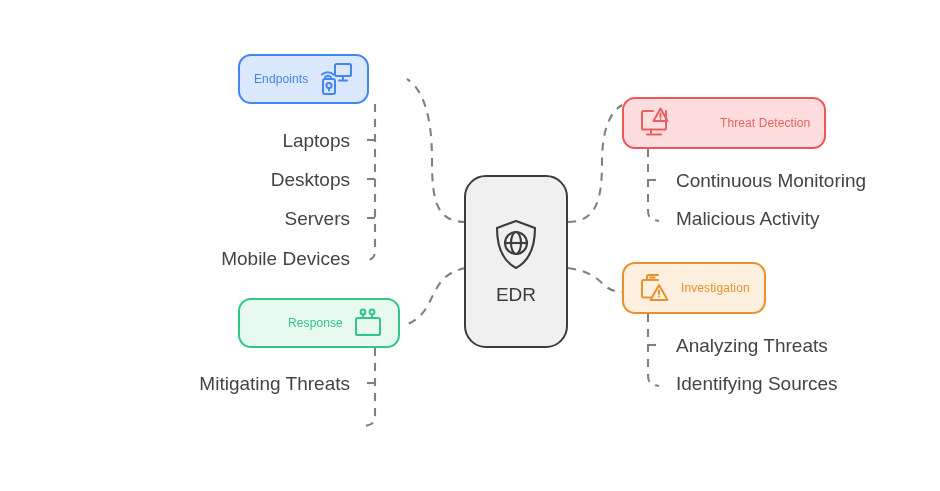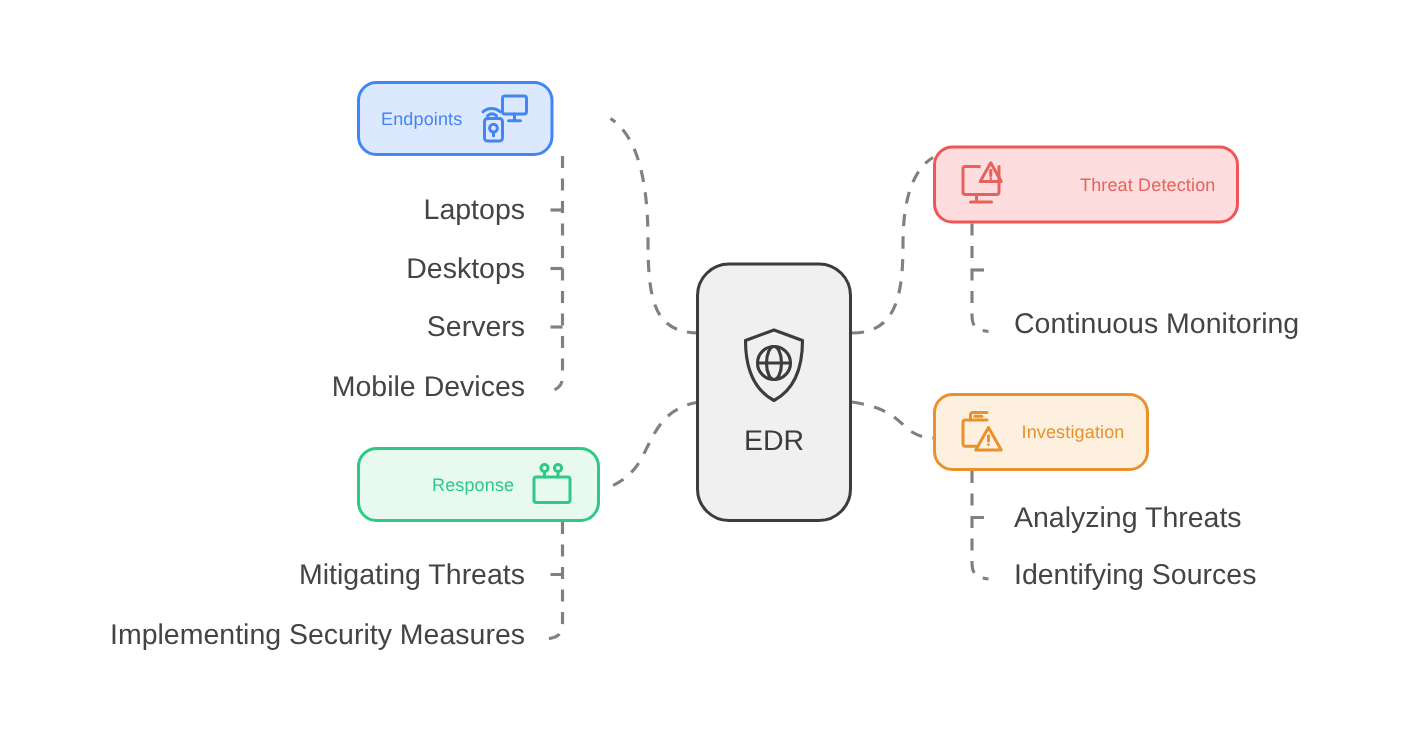--- a/index.html
+++ b/index.html
@@ -174,36 +174,36 @@
       <svg width="32" height="32" viewBox="0 0 32 32" fill="none" stroke="#2fc987" stroke-width="2" stroke-linecap="round" stroke-linejoin="round">
         <circle cx="11" cy="5" r="2.4"></circle>
         <circle cx="20" cy="5" r="2.4"></circle>
         <path d="M11 7.4 V11 M20 7.4 V11"></path>
         <rect x="4" y="11" width="24" height="17" rx="1.6"></rect>
       </svg>
     </span>
   </div>
 
   <div class="leaf right-align" style="left:112px; top:374px; width:238px;">Mitigating Threats</div>
-  <div class="leaf right-align" style="left:22px; top:414px; width:328px;">Implementing Security Measures</div>
 
   <div class="node" id="node-threat">
     <span class="ico">
       <svg width="34" height="34" viewBox="0 0 34 34" fill="none" stroke="#e7625f" stroke-width="2" stroke-linecap="round" stroke-linejoin="round">
         <path d="M28 5 V22 A1.6 1.6 0 0 1 26.4 23.6 H5.6 A1.6 1.6 0 0 1 4 22 V6.6 A1.6 1.6 0 0 1 5.6 5 H15"></path>
         <path d="M13 23.6 V27 M9 28.6 H23"></path>
         <path d="M22.5 2.5 L29.5 15 H15.5 Z"></path>
         <path d="M22.5 7.5 V11"></path>
         <circle cx="22.5" cy="13.1" r=".9" fill="#e7625f" stroke="none"></circle>
       </svg>
     </span>
     <span class="label">Threat Detection</span>
   </div>
 
-  <div class="leaf" style="left:676px; top:171px;margin-top:36px;">Continuous Monitoring</div>
+  <div class="leaf" style="left:676px; top:171px;">Continuous Monitoring</div>
+  <div class="leaf" style="left:676px; top:209px;">Malicious Activity</div>
 
   <div class="node" id="node-investigation">
     <span class="ico">
       <svg width="34" height="34" viewBox="0 0 34 34" fill="none" stroke="#e8912d" stroke-width="2" stroke-linecap="round" stroke-linejoin="round">
         <path d="M20 4 H10.5 A1.5 1.5 0 0 0 9 5.5 V9 H20"></path>
         <path d="M9 9 H5.5 A1.5 1.5 0 0 0 4 10.5 V25 A1.5 1.5 0 0 0 5.5 26.5 H13"></path>
         <path d="M12 6.5 H16.5"></path>
         <path d="M21 14 L29.5 29 H12.5 Z"></path>
         <path d="M21 19.5 V23"></path>
         <circle cx="21" cy="25.4" r=".9" fill="#e8912d" stroke="none"></circle>

